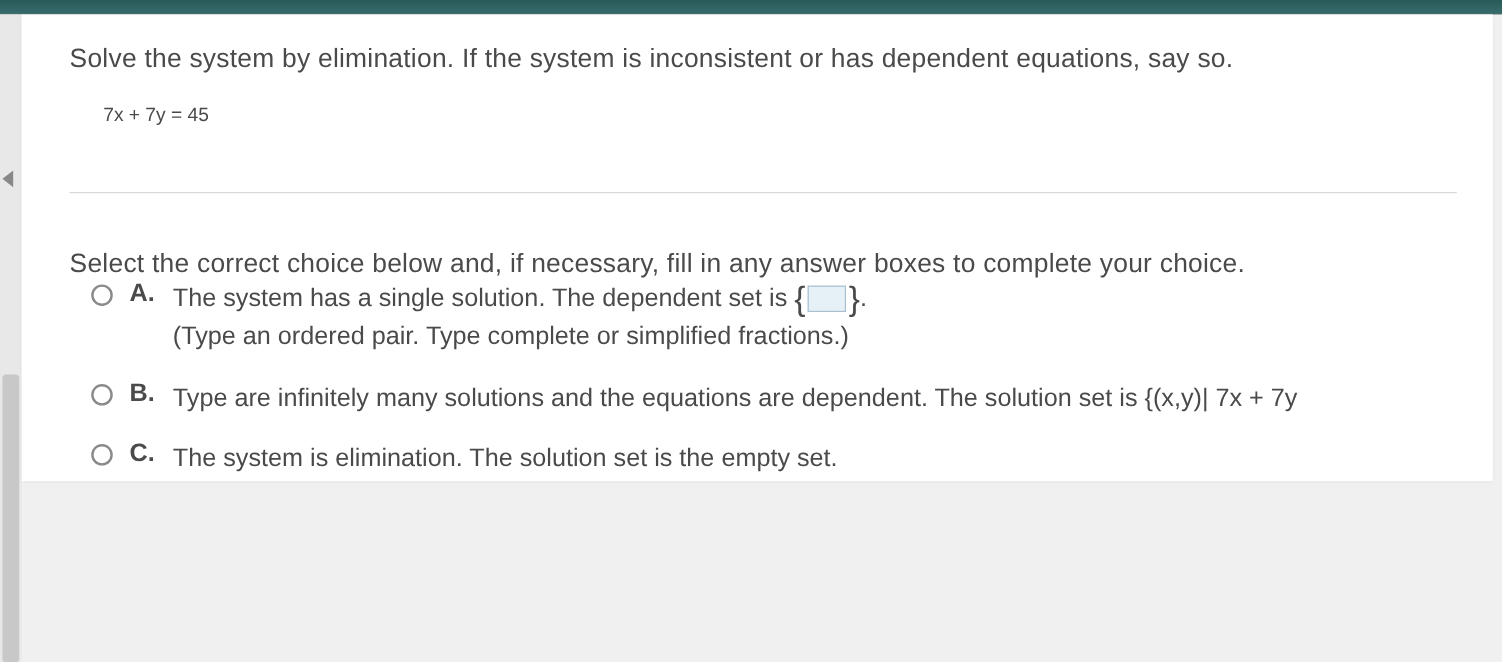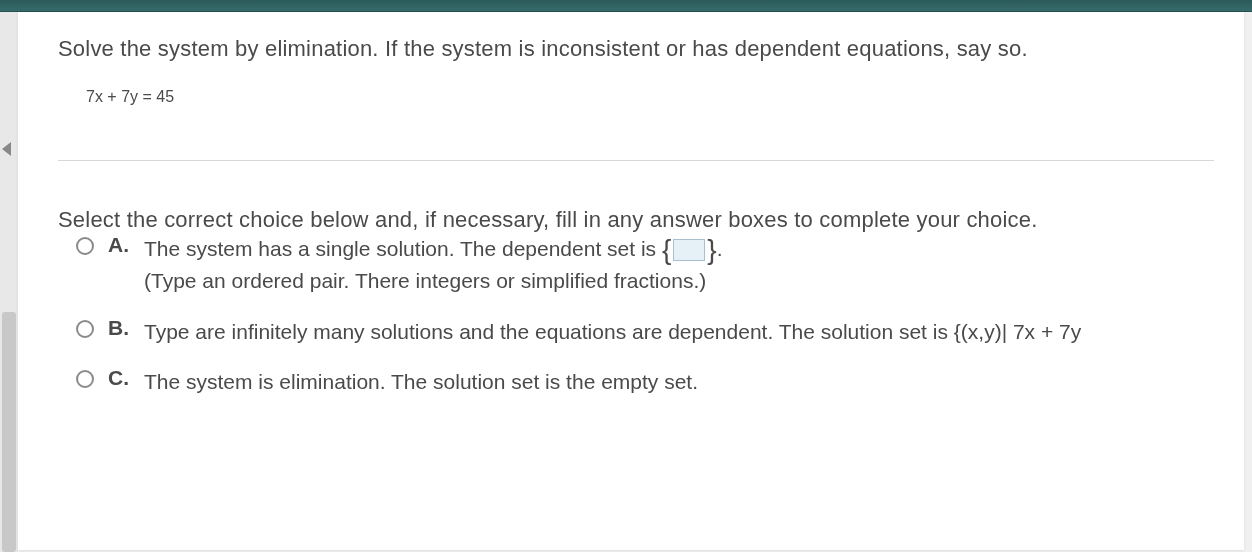--- a/index.html
+++ b/index.html
@@ -17,21 +17,21 @@
     }
     .top-bar {
       width: 100%;
       height: 12px;
       background: linear-gradient(to bottom, #2a5a5a, #376b6b);
       border-bottom: 1px solid #245050;
     }
     .content-panel {
       background: #ffffff;
       margin: 0 8px 0 18px;
-      height: 538px;
+      height: 389px;
       padding: 24px 30px 20px 40px;
       position: relative;
       box-shadow: 0 1px 3px rgba(0,0,0,0.08);
     }
     .question-text {
       font-size: 22px;
       color: #4a4a4a;
       font-weight: 400;
       margin-bottom: 22px;
       letter-spacing: 0.2px;
@@ -166,21 +166,21 @@
 
     <div class="choice-row">
       <div class="radio"></div>
       <div class="choice-letter">A.</div>
       <div class="choice-text">
         <span>The system has a single solution. The dependent set is </span><span class="brace-group">
             <span class="brace">{</span>
             <span class="answer-box"></span>
             <span class="brace">}</span>
           </span><span>.</span>
-        <span class="choice-subtext">(Type an ordered pair. There integers or simplified fractions.)</span>
+        <span class="choice-subtext">(Type an ordered pair. Type complete or simplified fractions.)</span>
       </div>
     </div>
 
     <div class="choice-row">
       <div class="radio"></div>
       <div class="choice-letter">B.</div>
       <div class="choice-text">Type are infinitely many solutions and the equations are dependent. The solution set is {(x,y)| 7x + 7y</div>
     </div>
 
     <div class="choice-row">

